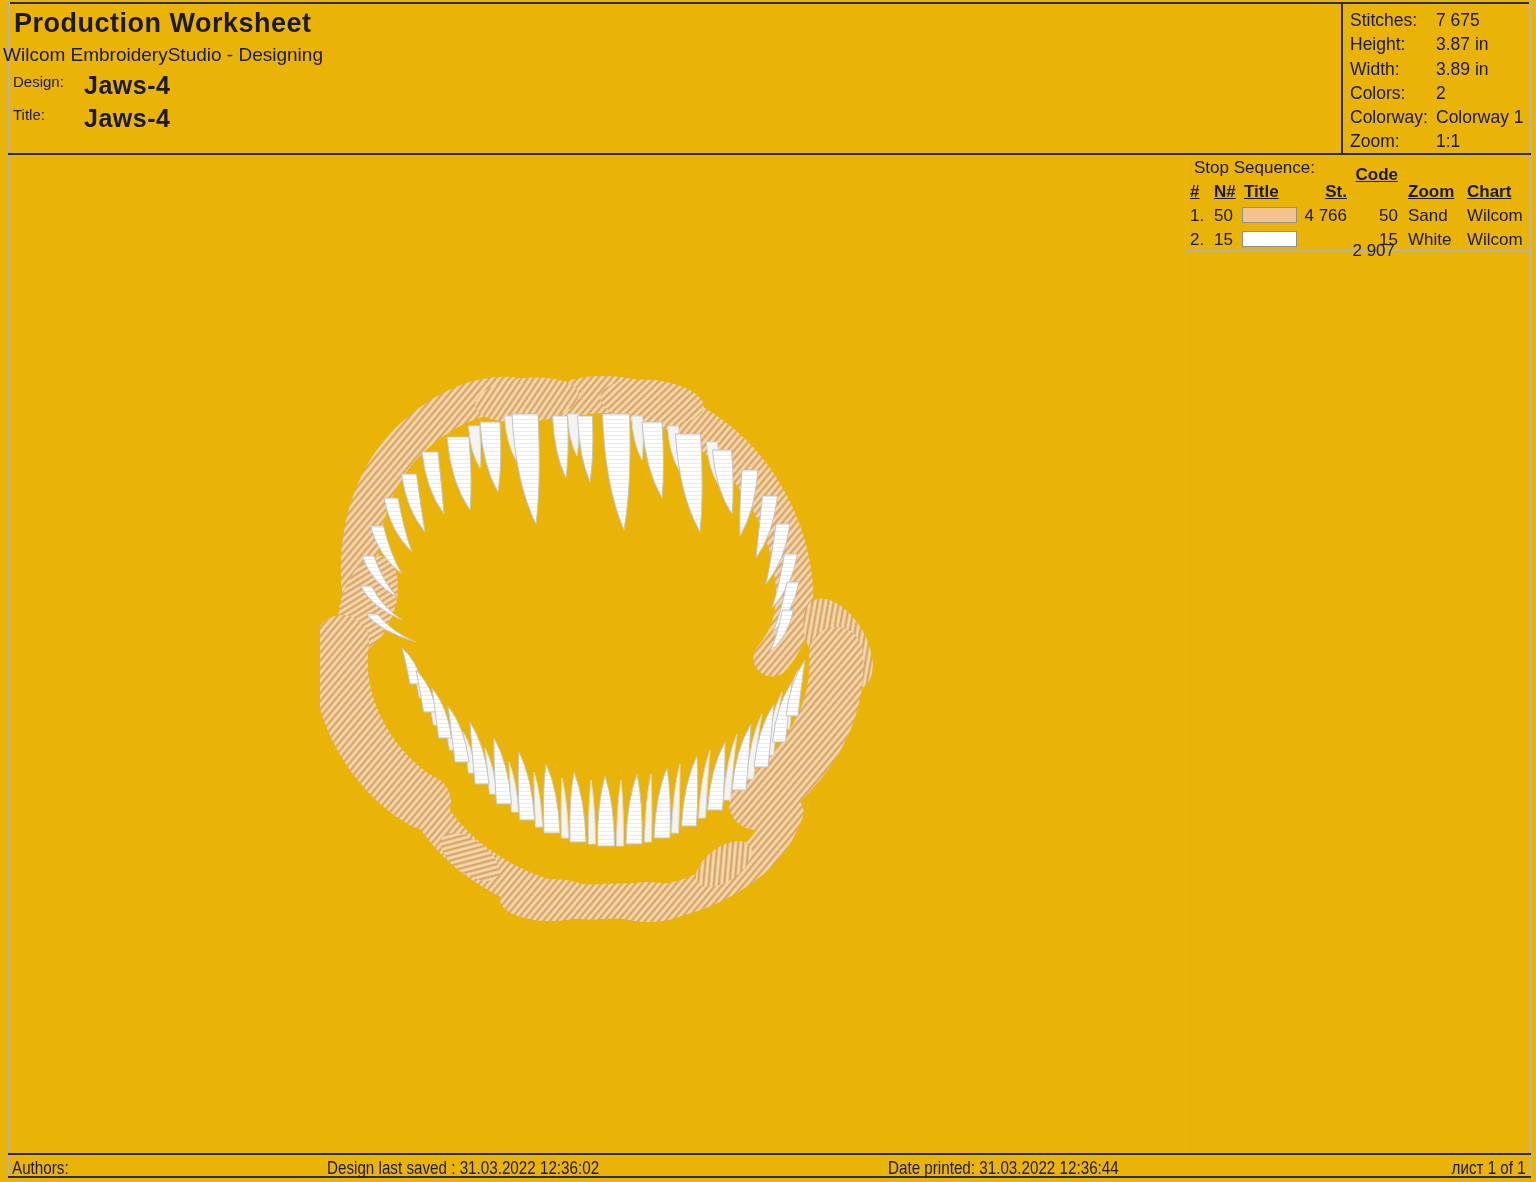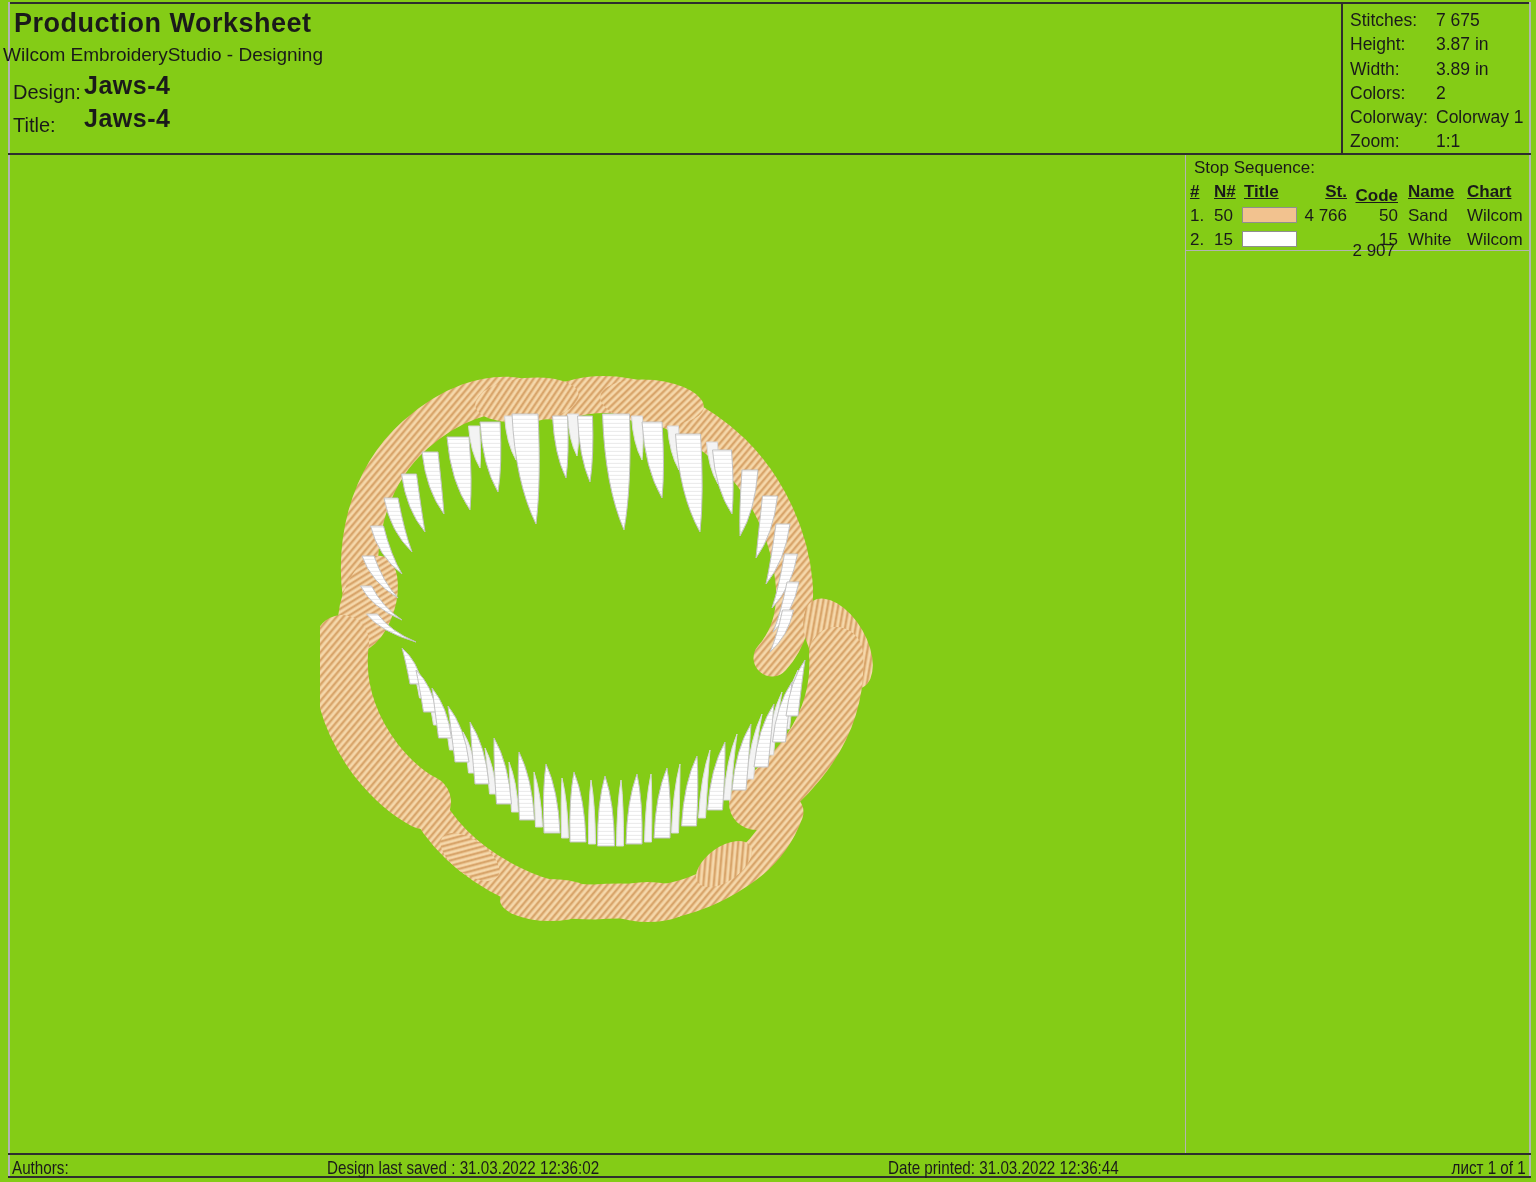--- a/index.html
+++ b/index.html
@@ -1,26 +1,26 @@
 <!DOCTYPE html>
 <html><head>
 <meta charset="utf-8">
 <style>
   html,body{margin:0;padding:0;background:#ffffff;}
   body{font-family:"Liberation Sans", sans-serif;color:#1a1a1a;}
-  #page{position:relative;width:1536px;height:1182px;background:#84cc16;overflow:hidden;}
+  #page{position:relative;width:1536px;height:1182px;background:#eab308;overflow:hidden;}
   .abs{position:absolute;}
   .hline,.vline{position:absolute;background:#8c8c8c;}
   .dark{background:#2e2e2e;}
   .lite{background:#b3b3b3;}
 
   
   .pw-title{font-size:27px;font-weight:bold;letter-spacing:0.5px;}
   .pw-sub{font-size:19px;}
-  .lbl{font-size:20px;margin-top:8px;}
+  .lbl{font-size:15px;}
   .design-name{font-size:25px;font-weight:bold;letter-spacing:0.5px;}
 
   
   #stats{left:1350px;top:8px;width:176px;font-size:17.5px;line-height:24.3px;}
   .stat-row{display:flex;}
   .stat-label{width:86px;flex:none;}
 
   
   #stopseq{left:1188px;top:156px;width:342px;font-size:17px;}
   .ss-title{position:absolute;left:6px;top:2px;}
@@ -97,22 +97,22 @@
   </div>
 
   <div class="abs" id="stopseq">
     <div class="ss-title">Stop Sequence:</div>
 
     <div>
       <span class="ss-cell ss-head c1" style="top:26px;">#</span>
       <span class="ss-cell ss-head c2" style="top:26px;">N#</span>
       <span class="ss-cell ss-head c3" style="top:26px;">Title</span>
       <span class="ss-cell ss-head c4" style="top:26px;">St.</span>
-      <span class="ss-cell ss-head c5" style="top:30px;">Code</span>
-      <span class="ss-cell ss-head c6" style="top:26px;">Name</span>
+      <span class="ss-cell ss-head c5" style="top:9px;">Code</span>
+      <span class="ss-cell ss-head c6" style="top:26px;">Zoom</span>
       <span class="ss-cell ss-head c7" style="top:26px;">Chart</span>
     </div>
 
     <div>
       <span class="ss-cell c1" style="top:50px;">1.</span>
       <span class="ss-cell c2" style="top:50px;">50</span>
       <span class="swatch" style="top: 51px; background: rgb(242, 194, 143);"></span>
       <span class="ss-cell c4" style="top:50px;">4 766</span>
       <span class="ss-cell c5" style="top:50px;">50</span>
       <span class="ss-cell c6" style="top:50px;">Sand</span>

